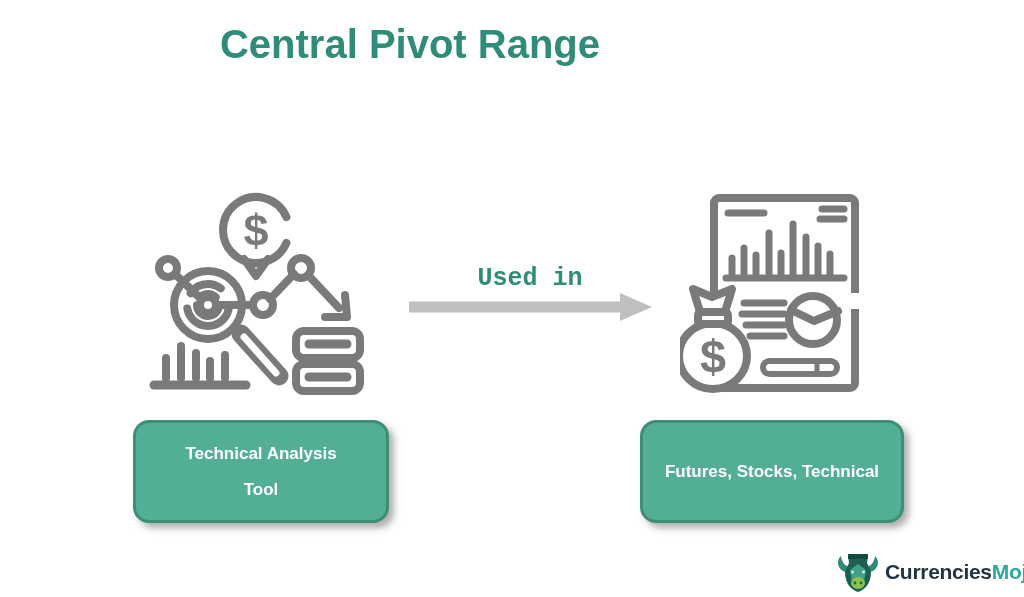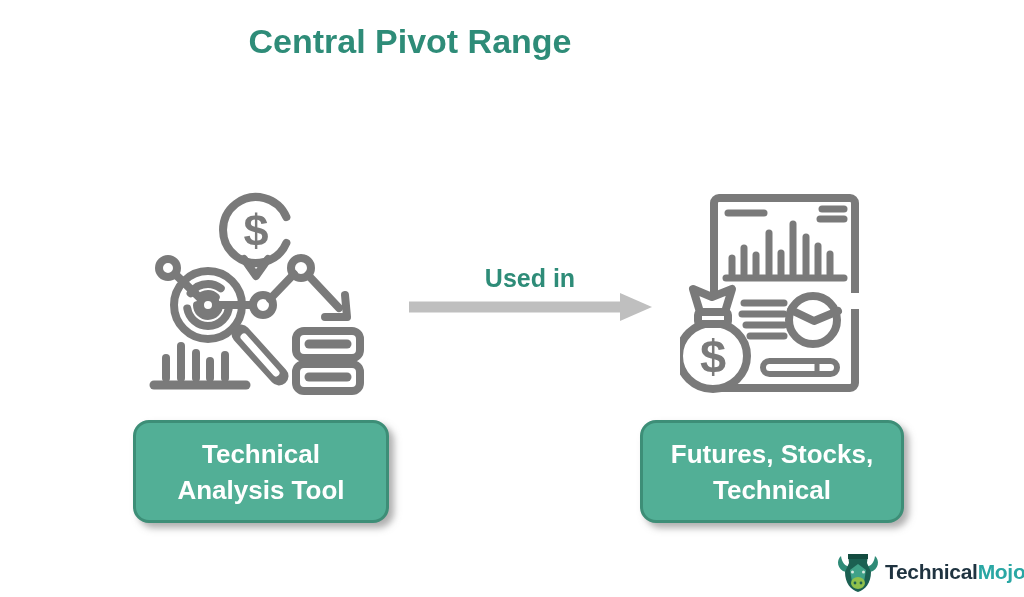--- a/index.html
+++ b/index.html
@@ -3,31 +3,31 @@
 <meta charset="utf-8">
 <style>
   html,body{margin:0;padding:0;}
   body{
     width:1024px;height:597px;position:relative;background:#ffffff;
     font-family:"Liberation Sans","DejaVu Sans",sans-serif;overflow:hidden;
   }
   .abs{position:absolute;}
   .page-title{
     top:22px;left:0;width:820px;text-align:center;
-    font-size:34px;font-weight:bold;color:#2E8C78;letter-spacing:0px;
+    font-size:40px;font-weight:bold;color:#2E8C78;letter-spacing:0px;
   }
   .used-in{
     top:264px;left:400px;width:260px;text-align:center;
-    font-size:25px;font-weight:bold;color:#2E8C78;
+    font-size:25px;font-weight:bold;color:#2E8C78;font-family:Liberation Mono, monospace;
   }
   .flow-box{
     display:flex;align-items:center;justify-content:center;
     background:#52AF96;border:3px solid #3D8E77;border-radius:16px;
     box-shadow:5px 5px 7px rgba(110,110,110,.55);
-    color:#fff;font-weight:bold;font-size:26px;line-height:36px;text-align:center;
+    color:#fff;font-weight:bold;font-size:17px;line-height:36px;text-align:center;
   }
   .flow-box .lbl{display:block;}
   #source-box{left:133px;top:420px;width:250px;height:97px;}
   #source-box .lbl{max-width:190px;}
   #target-box{left:640px;top:420px;width:258px;height:97px;}
   #target-box .lbl{max-width:215px;}
   .logo{left:836px;top:550px;display:flex;align-items:center;gap:5px;}
   .logo .word{font-size:21px;font-weight:bold;letter-spacing:-0.3px;}
   .logo .p1{color:#1F3340;}
   .logo .p2{color:#2AA7A4;}
@@ -149,15 +149,15 @@
     <path d="M 12 4 L 32 4 L 31 13 L 35 22 C 35 33 29 40 22 42 C 15 40 9 33 9 22 L 13 13 Z" fill="#1B6052"></path>
     <rect x="12" y="4" width="20" height="5" fill="#134C40"></rect>
     <polygon points="22,14 30,20 28,32 22,38 16,32 14,20" fill="#3FA188"></polygon>
     <ellipse cx="22" cy="33" rx="7" ry="6" fill="#8FC04C"></ellipse>
     <circle cx="19" cy="33" r="1.4" fill="#1B6052"></circle>
     <circle cx="25" cy="33" r="1.4" fill="#1B6052"></circle>
     <circle cx="16.5" cy="22" r="1.5" fill="#D8E8E0"></circle>
     <circle cx="27.5" cy="22" r="1.5" fill="#D8E8E0"></circle>
   </svg>
   <div>
-    <span class="word p1">Technical</span><span class="word p2">Mojo</span>
+    <span class="word p1">Currencies</span><span class="word p2">Mojo</span>
   </div>
 </div>
 
 </body></html>

